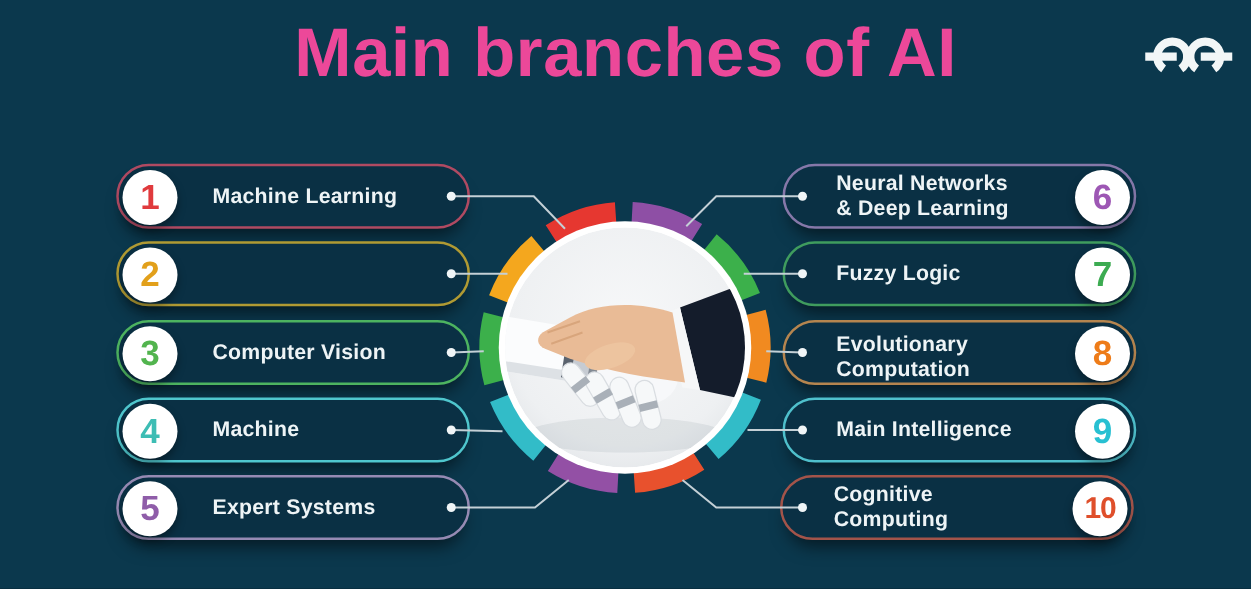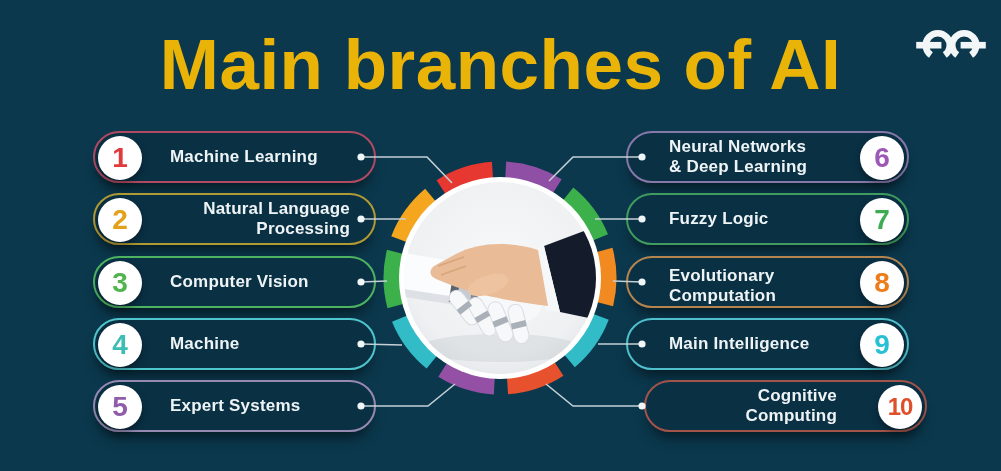--- a/index.html
+++ b/index.html
@@ -2,23 +2,23 @@
 <html><head>
 <meta charset="utf-8">
 <style>
   html,body{margin:0;padding:0;background:#062432;}
   .canvas{
     position:relative;width:1001px;height:471px;overflow:hidden;
     background:var(--bg,#0b384d);
     font-family:"Liberation Sans",sans-serif;
   }
   .title{
-    position:absolute;top:26px;left:0;width:100%;margin:0;
-    text-align:center;font-size:71px;line-height:1.1;font-weight:800;
-    color:#eab308;letter-spacing:0.5px;
+    position:absolute;top:12px;left:0;width:100%;margin:0;
+    text-align:center;font-size:55px;line-height:1.1;font-weight:800;
+    color:#ec4899;letter-spacing:0.5px;
   }
   .logo{position:absolute;top:24px;right:14px;width:72px;height:46px;}
   .ring-svg{position:absolute;left:360px;top:138px;width:280px;height:280px;}
   .overlay-svg{position:absolute;left:0;top:0;width:1001px;height:471px;pointer-events:none;}
   .pill{
     position:absolute;width:283px;height:52px;box-sizing:border-box;
     border-radius:27px;border:2px solid var(--border,#888);
     background:#0a3044;
     box-shadow:0 11px 14px -6px rgba(0,0,0,0.55);
     display:flex;align-items:center;
@@ -122,21 +122,20 @@
   <div class="pill left" data-branch="0" style="left: 93px; top: 131px; --accent: #e03a3d; --border: #b04a62;">
     <div class="num">
         <span>1</span>
       </div>
     <div class="label">Machine Learning</div>
   </div>
   <div class="pill left" data-branch="1" style="left: 93px; top: 193px; --accent: #e2a01b; --border: #b09a33;">
     <div class="num">
         <span>2</span>
       </div>
-    <div class="label">Natural Language Processing</div>
   </div>
   <div class="pill left" data-branch="2" style="left: 93px; top: 256px; --accent: #52b44e; --border: #4db360;">
     <div class="num">
         <span>3</span>
       </div>
     <div class="label">Computer Vision</div>
   </div>
   <div class="pill left" data-branch="3" style="left: 93px; top: 318px; --accent: #3dbdb4; --border: #4fc6cd;">
     <div class="num">
         <span>4</span>
@@ -167,21 +166,21 @@
     <div class="num">
         <span>8</span>
       </div>
   </div>
   <div class="pill right" data-branch="8" style="left: 626px; top: 318px; --accent: #28c0d2; --border: #4fc0cc;">
     <div class="label">Main Intelligence</div>
     <div class="num">
         <span>9</span>
       </div>
   </div>
-  <div class="pill right" data-branch="9" style="left: 644px; top: 380px; text-align: right; --accent: #df4f2b; --border: #a3544a;">
+  <div class="pill right" data-branch="9" style="left: 624px; top: 380px; --accent: #df4f2b; --border: #a3544a;">
     <div class="label">Cognitive Computing</div>
     <div class="num">
         <span>10</span>
       </div>
   </div>
 
   <svg class="overlay-svg" viewBox="0 0 1001 471">
     <polyline class="conn" points="361,157 427,157 452,183"></polyline>
     <polyline class="conn" points="361,219 406,219"></polyline>
     <polyline class="conn" points="361,282 387,281"></polyline>

